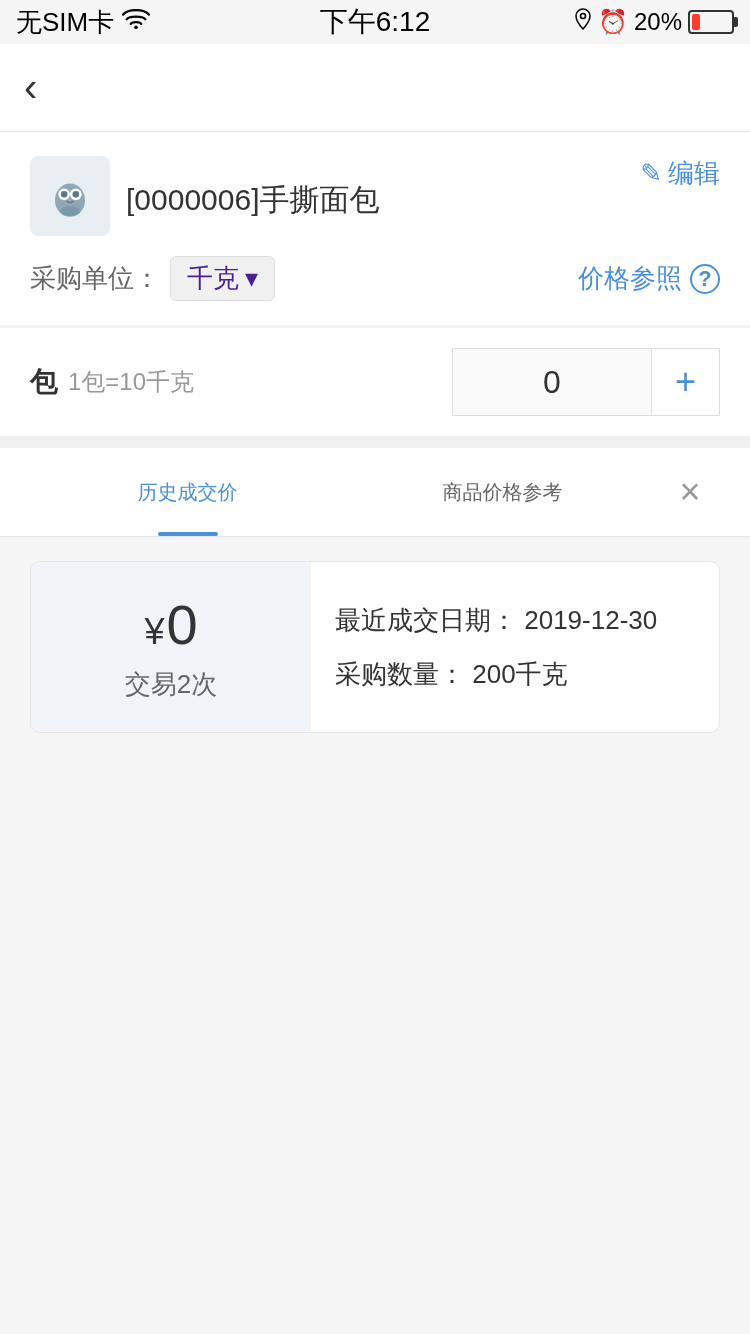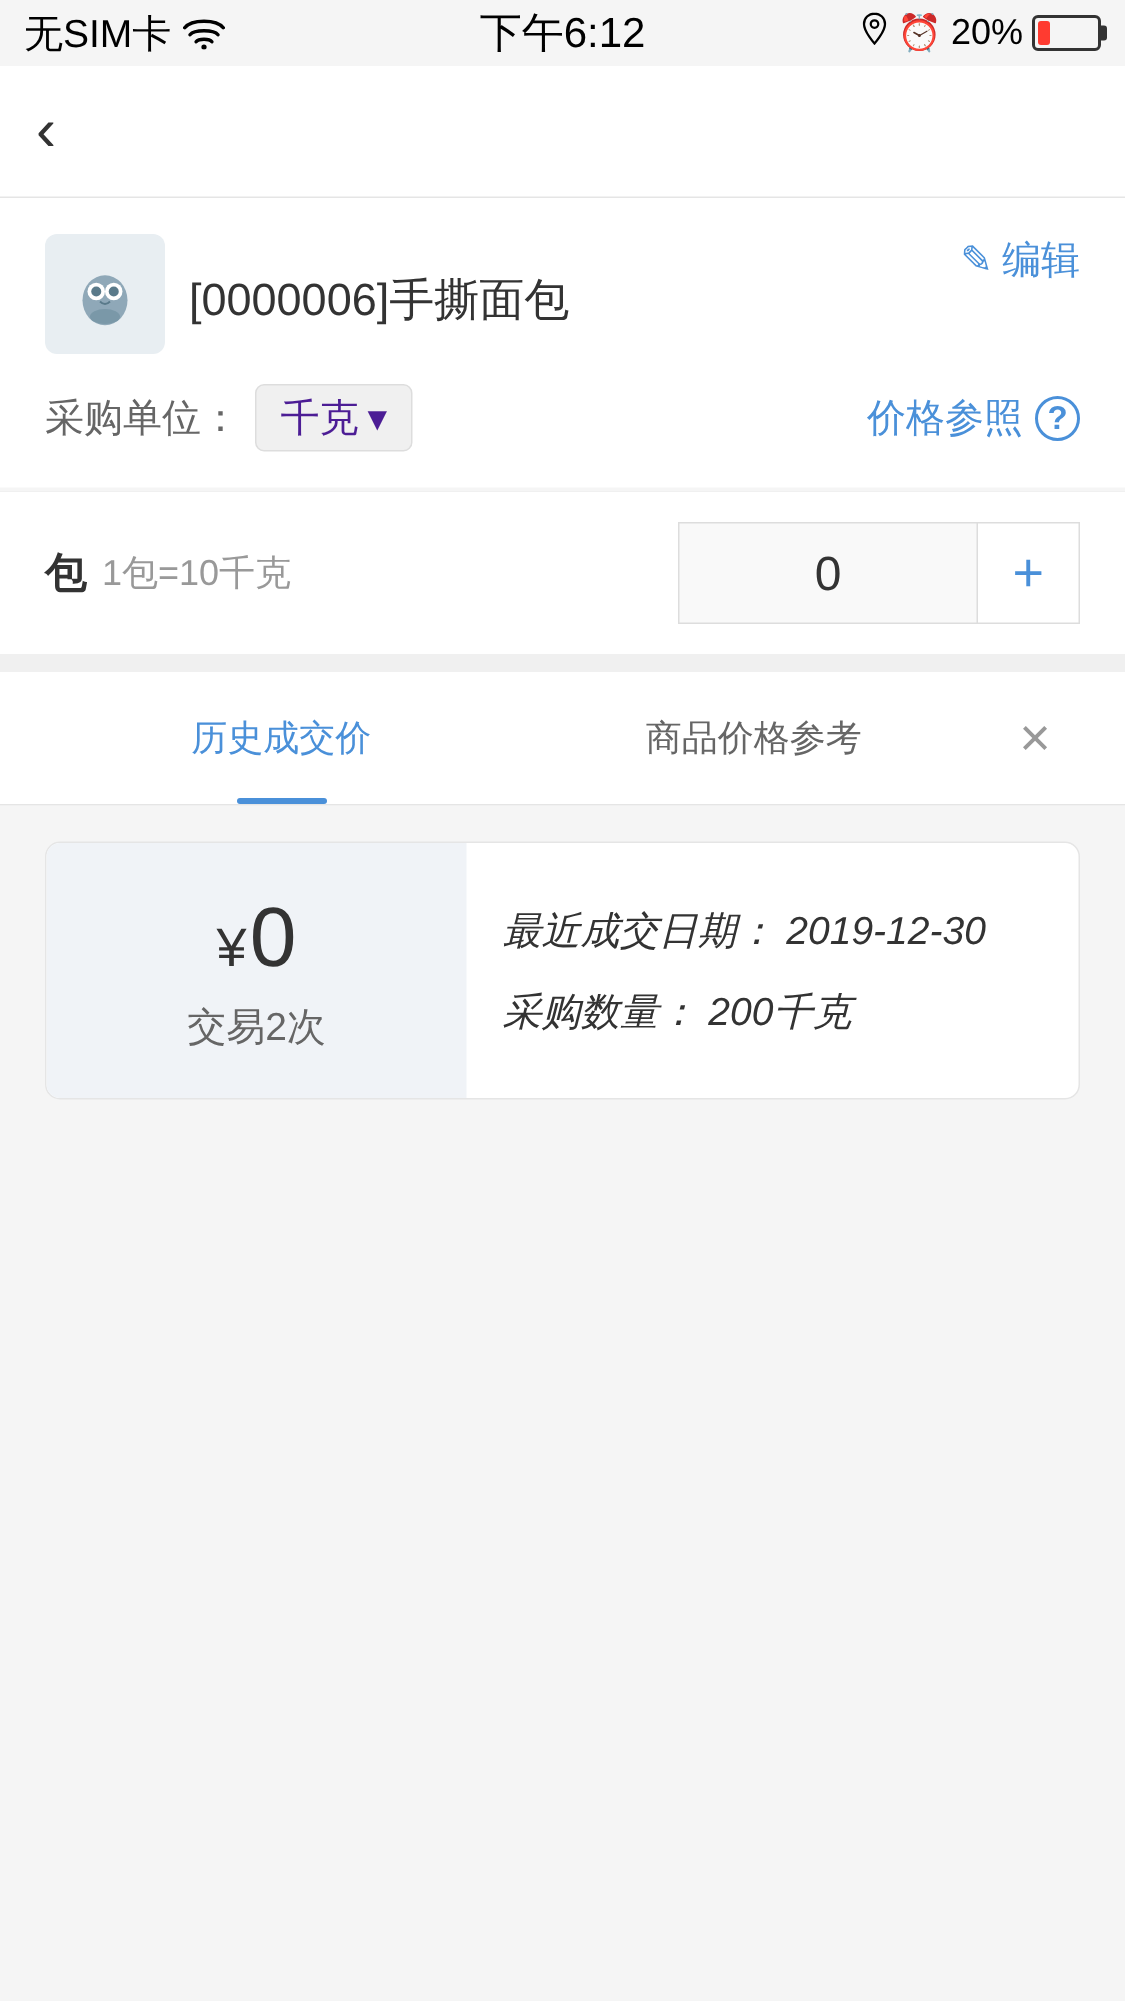--- a/index.html
+++ b/index.html
@@ -19,21 +19,21 @@
       height: 44px;
       background: #f5f5f5;
       display: flex;
       align-items: center;
       justify-content: space-between;
       padding: 0 16px;
       font-size: 26px;
     }
     .status-left {
       display: flex;
-      align-items: flex-end;
+      align-items: flex-start;
       gap: 8px;
       font-size: 26px;
       color: #000;
     }
     .status-center {
       font-size: 28px;
       font-weight: 500;
       color: #000;
       position: absolute;
       left: 50%;
@@ -262,21 +262,21 @@
       padding: 0 30px;
       position: relative;
     }
     .tab-item {
       flex: 1;
       height: 88px;
       display: flex;
       flex-direction: column;
       align-items: center;
       justify-content: center;
-      font-size: 24px;
+      font-size: 20px;
       cursor: pointer;
       position: relative;
     }
     .tab-item.active {
       color: #4a90d9;
     }
     .tab-item.inactive {
       color: #666;
     }
     .tab-underline {
@@ -343,21 +343,20 @@
       color: #666;
       margin-top: 10px;
     }
     .tx-right {
       flex: 1;
       padding: 30px 24px;
       display: flex;
       flex-direction: column;
       justify-content: center;
       gap: 18px;
-      font-style: italic;
     }
     .tx-detail-row {
       font-size: 26px;
       color: #333;
       line-height: 1.4;
     }
     .tx-detail-label {
       color: #333;
     }
     .tx-detail-value {

